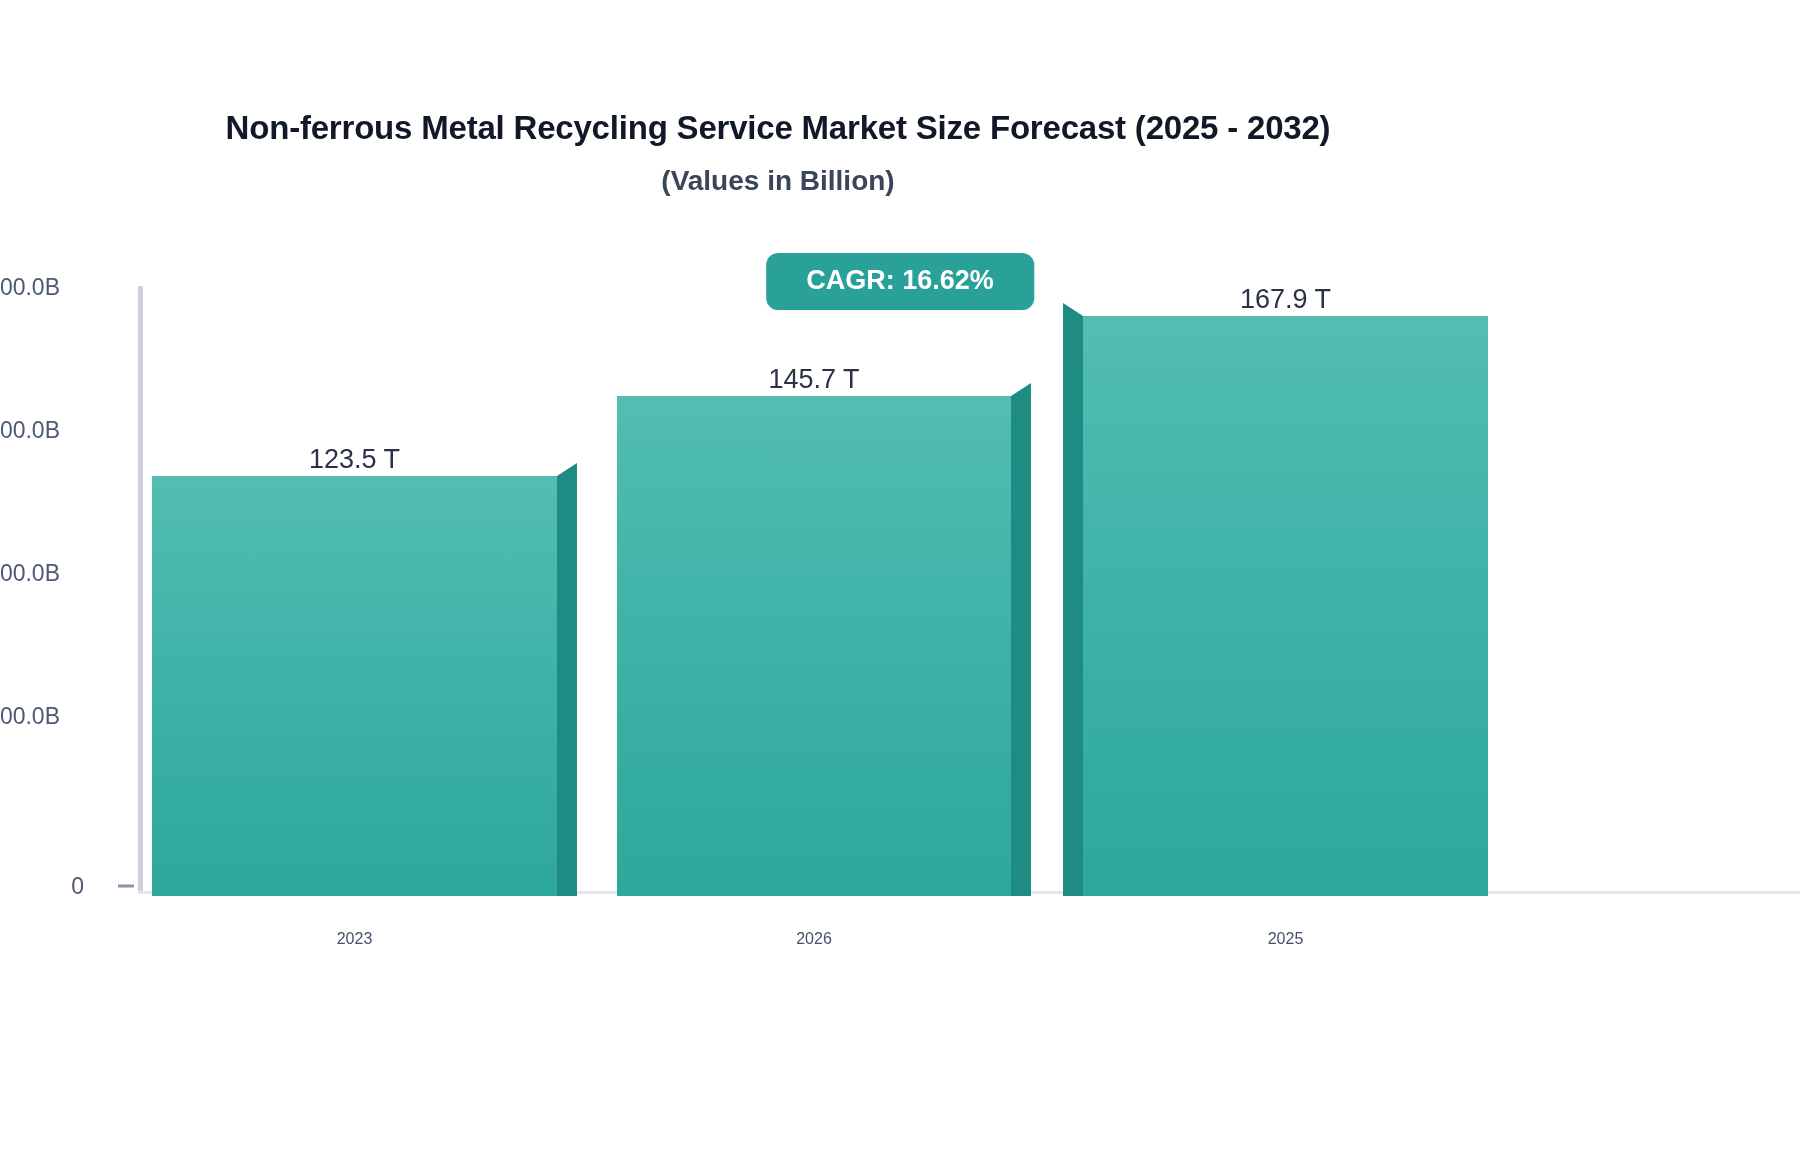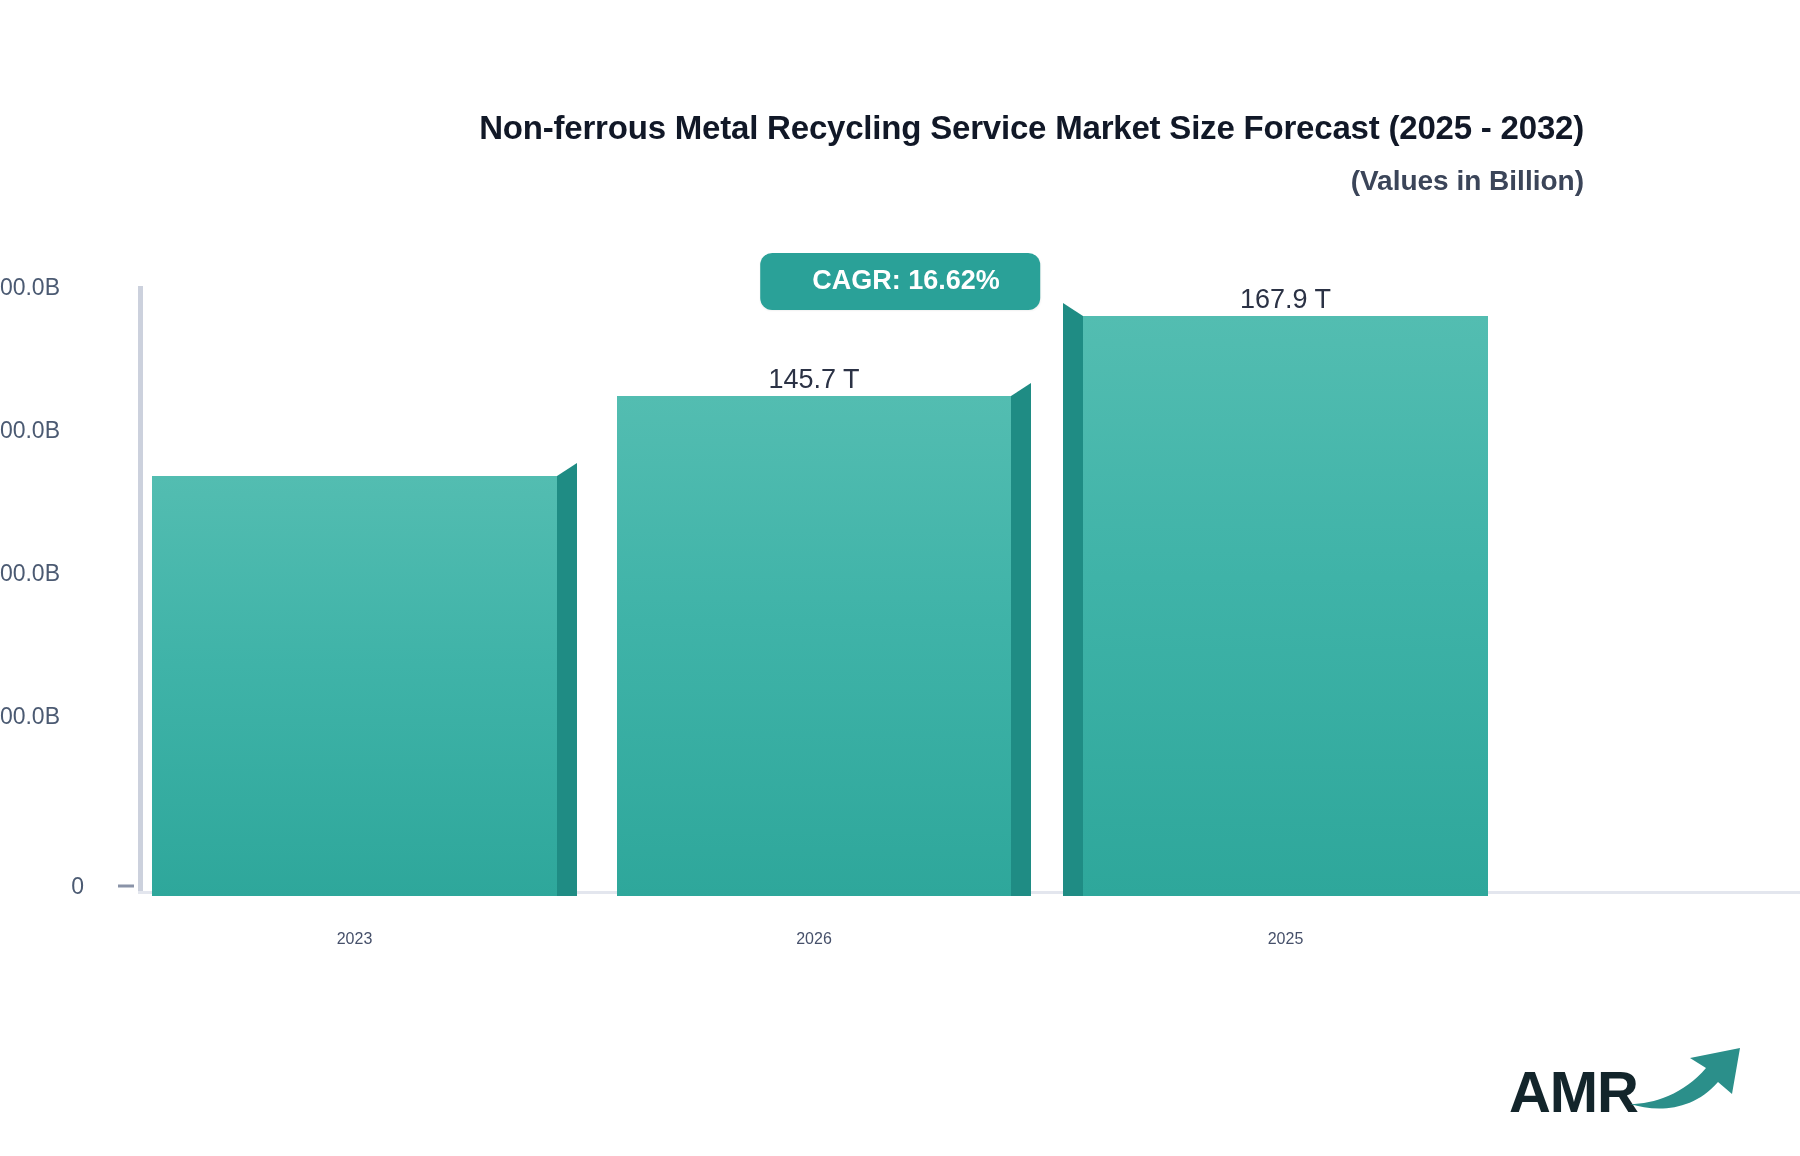--- a/index.html
+++ b/index.html
@@ -20,22 +20,21 @@
     inset: 0;
     background: #ffffff;
   }
 
   
   .title-block {
     position: absolute;
     top: 108px;
     left: 0;
     width: 1556px;
-    text-align: right;
-    padding-left: 28px;
+    text-align: center;
   }
   .chart-title {
     font-size: 33px;
     font-weight: bold;
     color: #111827;
     letter-spacing: -0.2px;
     line-height: 1.2;
     margin: 0;
   }
   .chart-subtitle {
@@ -50,21 +49,21 @@
   .cagr-badge {
     position: absolute;
     top: 253px;
     left: 50%;
     transform: translateX(-50%);
     background: #2aa198;
     color: #ffffff;
     font-size: 27px;
     font-weight: bold;
     border-radius: 12px;
-    padding: 14px 40px 16px 52px;
+    padding: 14px 40px 16px 40px;
     line-height: 1;
     white-space: nowrap;
     box-shadow: 0 1px 2px rgba(0,0,0,0.06);
   }
 
   
   .plot {
     position: absolute;
     left: 0;
     top: 286px;
@@ -207,40 +206,33 @@
     <div class="y-tick-label" style="top:1px;">200000.0B</div>
     <div class="y-tick-label" style="top:144px;">150000.0B</div>
     <div class="y-tick-label" style="top:287px;">100000.0B</div>
     <div class="y-tick-label" style="top:430px;">50000.0B</div>
     <div class="y-tick-label" style="top:600px; right:1716px;">0</div>
     <div class="y-tick-dash" style="top:600px;"></div>
 
     <div class="bar-group" style="left:152px; width:405px; height:420px;">
       <div class="bar-side right" style="height:420px;"></div>
       <div class="bar-face" style="height:420px;"></div>
+      <div class="bar-value" style="top:-56px;">123.5 T</div>
       <div class="bar-category" style="bottom:-52px;">2023</div>
     </div>
 
     <div class="bar-group" style="left:617px; width:394px; height:500px;">
       <div class="bar-side right" style="height:500px;"></div>
       <div class="bar-face" style="height:500px;"></div>
       <div class="bar-value" style="top:-56px;">145.7 T</div>
       <div class="bar-category" style="bottom:-52px;">2026</div>
     </div>
 
     <div class="bar-group" style="left:1083px; width:405px; height:580px;">
       <div class="bar-side left" style="height:580px;"></div>
       <div class="bar-face" style="height:580px;"></div>
       <div class="bar-value" style="top:-56px;">167.9 T</div>
       <div class="bar-category" style="bottom:-52px;">2025</div>
     </div>
   </div>
 
-  <div class="amr-logo">
-    <span class="amr-text">AMR</span>
-    <span class="amr-arrow">
-      <svg width="120" height="70" viewBox="0 0 120 70">
-        <path d="M2 62 C 26 62, 56 52, 78 26 L 62 16 L 112 6 L 104 52 L 90 40 C 64 70, 28 70, 2 62 Z" fill="#2b8f8a"></path>
-      </svg>
-    </span>
-  </div>
 
 </div>
 
 </body></html>

